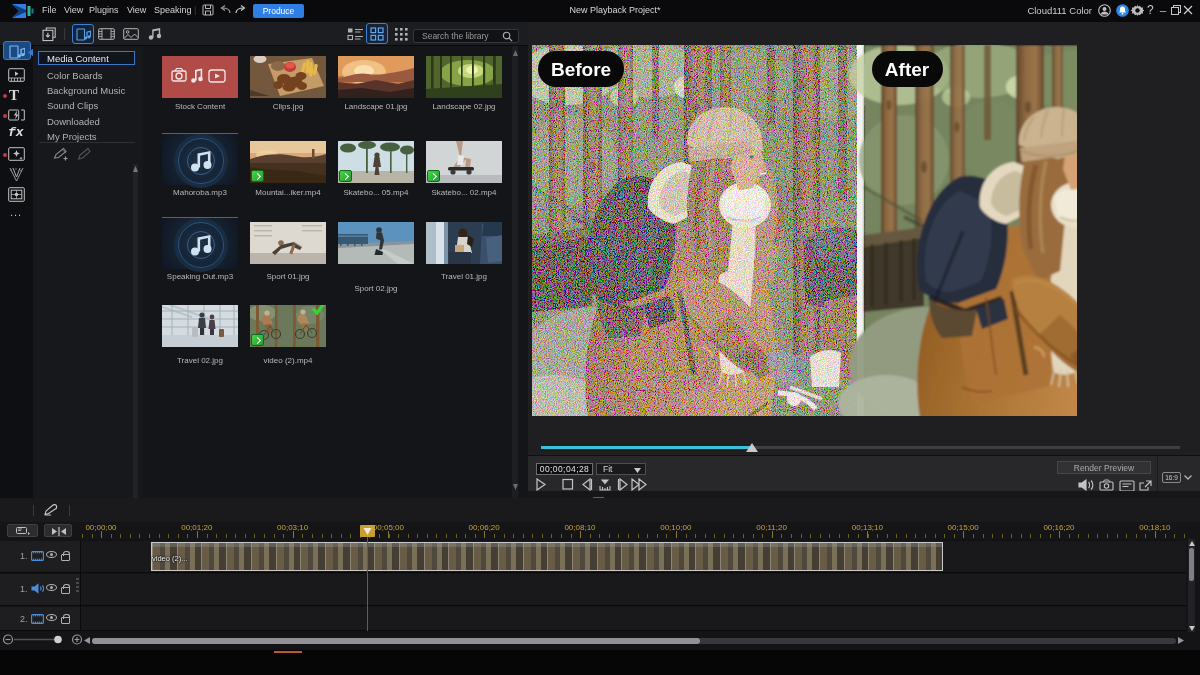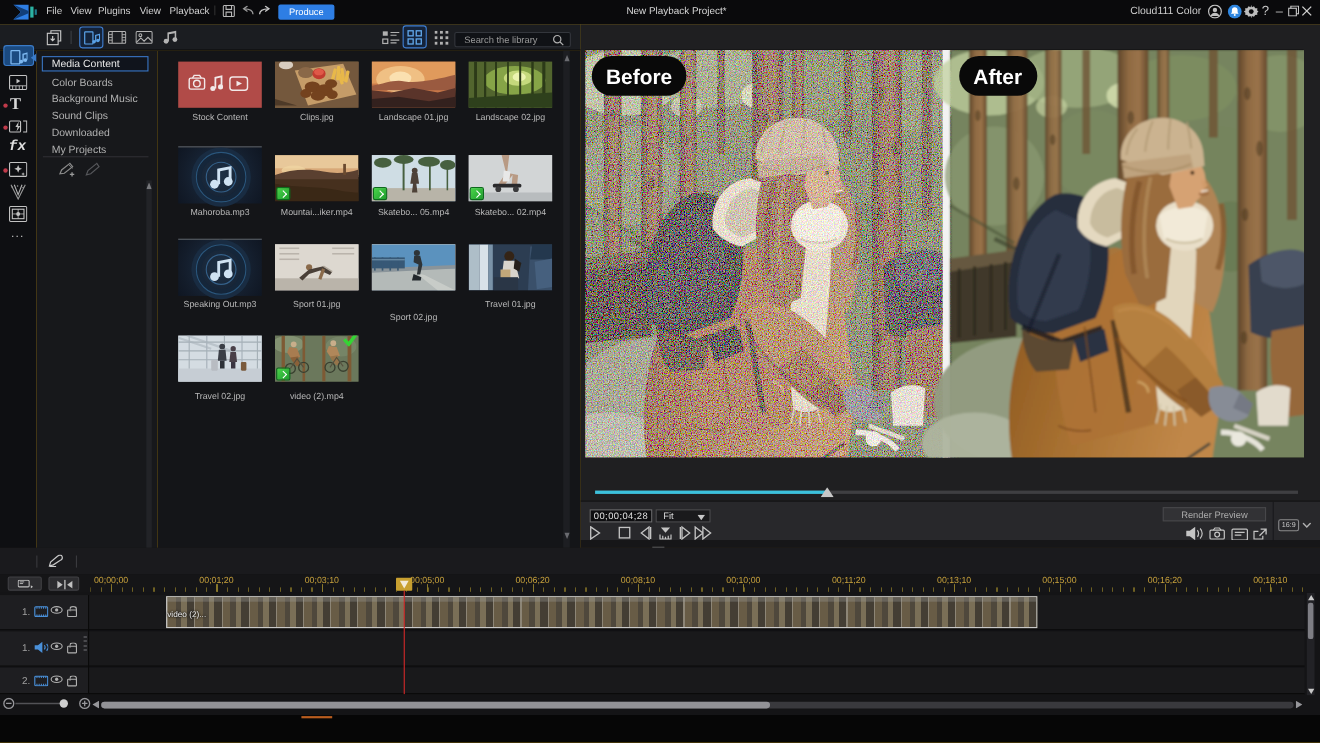--- a/index.html
+++ b/index.html
@@ -1,18 +1,18 @@
 <!DOCTYPE html>
 <html><head>
 <meta charset="utf-8">
 <style>
 * { margin:0; padding:0; box-sizing:border-box; }
 html,body { width:1200px; height:675px; background:#000; overflow:hidden; }
 body { font-family:"Liberation Sans", sans-serif; }
-#app { position:absolute; top:0; left:0; width:1200px; height:675px; background:#eab308; will-change:transform; }
+#app { position:absolute; top:0; left:0; width:1200px; height:675px; background:#3b82f6; will-change:transform; }
 .abs { position:absolute; }
 
 
 #titlebar { position:absolute; top:0; left:0; width:1200px; height:22px; background:#0a0a0c; color:#cfcfcf; font-size:9.5px; }
 #titlebar .menu { position:absolute; top:5px; color:#d2d2d2; font-size:9px; }
 #produce { position:absolute; left:253px; top:4px; width:51px; height:14px; background:#2e7ee4; border-radius:2px; color:#fff; font-size:8.5px; text-align:center; line-height:14px; }
 #proj-title { position:absolute; left:540px; top:5px; width:150px; text-align:center; color:#d8d8d8; font-size:9px; }
 
 
 #toolbar2 { position:absolute; top:22px; left:0; width:528px; height:24px; background:#1b1d21; border-bottom:1px solid #0a0a0a; }
@@ -31,21 +31,21 @@
 .tlabel { position:absolute; width:90px; text-align:center; color:#b9b9b9; font-size:8px; white-space:nowrap; }
 .music { height:52px; background:radial-gradient(circle at 50% 50%, #1e3146 0%, #182638 40%, #131c2a 75%, #0f1622 100%); border-top:1px solid #5a6068; overflow:visible; }
 .music:before { content:""; position:absolute; left:16px; top:4px; width:44px; height:44px; border-radius:50%; border:1.5px solid #2a567c; box-shadow:0 0 0 4px #192c42, inset 0 0 0 4px #15263a; }
 .music:after { content:""; position:absolute; left:25px; top:13px; width:26px; height:26px; border-radius:50%; border:1px solid #35618a; }
 .badge { position:absolute; left:1px; bottom:1px; width:13px; height:12px; background:linear-gradient(135deg,#4ad44a,#1e9e2e); border-radius:2px; border:1px solid #0c6a1c; }
 .badge:before { content:""; position:absolute; left:3px; top:2.5px; width:4px; height:4px; border:1.6px solid #fff; border-left:none; border-bottom:none; transform:rotate(45deg); }
 .mnote { position:absolute; z-index:2; }
 
 
 #preview { position:absolute; top:22px; left:528px; width:672px; height:476px; background:#1f1f21; }
-#videoarea { position:absolute; top:23px; left:4px; width:653px; height:371px; background:#111; overflow:hidden; }
+#videoarea { position:absolute; top:23px; left:4px; width:545px; height:371px; background:#111; overflow:hidden; }
 
 
 #pcontrols { position:absolute; top:433px; left:0px; width:672px; height:36px; background:#28282b; border-top:1px solid #101010; }
 
 
 #timeline { position:absolute; top:498px; left:0; width:1200px; height:177px; background:#141416; }
 .trklabel { position:absolute; left:20px; color:#a0a0a0; font-size:9px; }
 .eye { position:absolute; left:46px; width:11px; height:7px; border:1px solid #b0b0b0; border-radius:50%; }
 .eye:before { content:""; position:absolute; left:3px; top:1.2px; width:3px; height:3px; border-radius:50%; background:#b0b0b0; }
 .lock { position:absolute; left:61px; width:9px; height:7px; border:1px solid #b0b0b0; border-radius:1px; margin-top:4px; }
@@ -69,21 +69,21 @@
     <svg class="abs" style="left:12px;top:4px" width="22" height="14" viewBox="0 0 22 14">
       <polygon points="0,0 14,0 14,14 0,14 7,7" fill="#2e7ee4"></polygon>
       <polygon points="0,0 14,6 14,8 0,14 7,7" fill="#123e78"></polygon>
       <rect x="15.5" y="2" width="3" height="10" fill="#2bb3a3"></rect>
       <rect x="19.5" y="4.5" width="2" height="5" fill="#1d7a8c"></rect>
     </svg>
     <span class="menu" style="left:42px">File</span>
     <span class="menu" style="left:64px">View</span>
     <span class="menu" style="left:89px">Plugins</span>
     <span class="menu" style="left:127px">View</span>
-    <span class="menu" style="left:154px">Playback</span>
+    <span class="menu" style="left:154px">Speaking</span>
     <span class="abs" style="left:194px;top:4px;color:#3a3a3a">|</span>
     <svg class="abs" style="left:202px;top:4px" width="12" height="12" viewBox="0 0 12 12" fill="none" stroke="#b8b8b8" stroke-width="1">
       <rect x="1" y="1" width="10" height="10" rx="1"></rect>
       <path d="M3.5 1v3.5h5V1M3.5 11V7h5v4"></path>
     </svg>
     <svg class="abs" style="left:218px;top:5px" width="13" height="10" viewBox="0 0 13 10" fill="none" stroke="#9a9a9a" stroke-width="1.2">
       <path d="M12 8c0-4-4-5-8-5"></path>
         <path d="M7 0.5 3.5 3 7 5.5" fill="none"></path>
     </svg>
     <svg class="abs" style="left:235px;top:5px" width="13" height="10" viewBox="0 0 13 10" fill="none" stroke="#c8c8c8" stroke-width="1.2">

